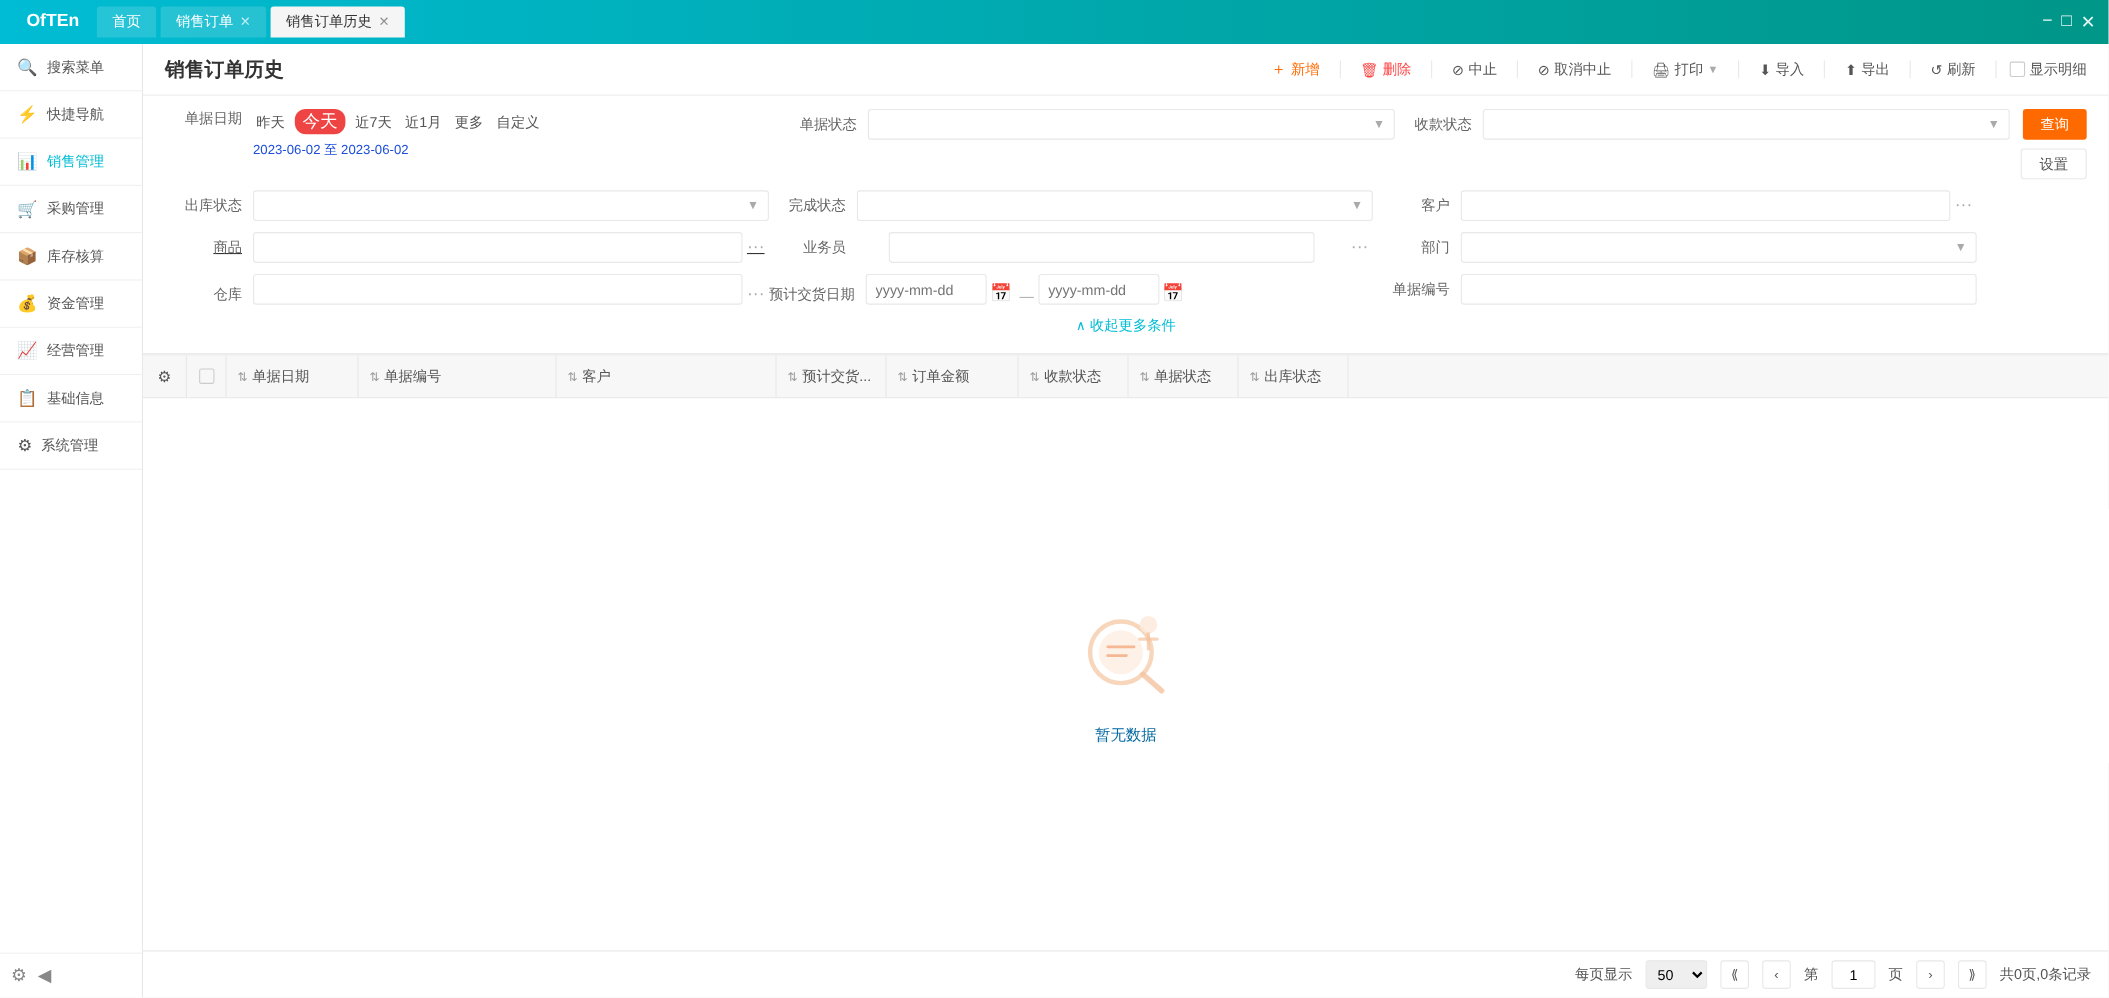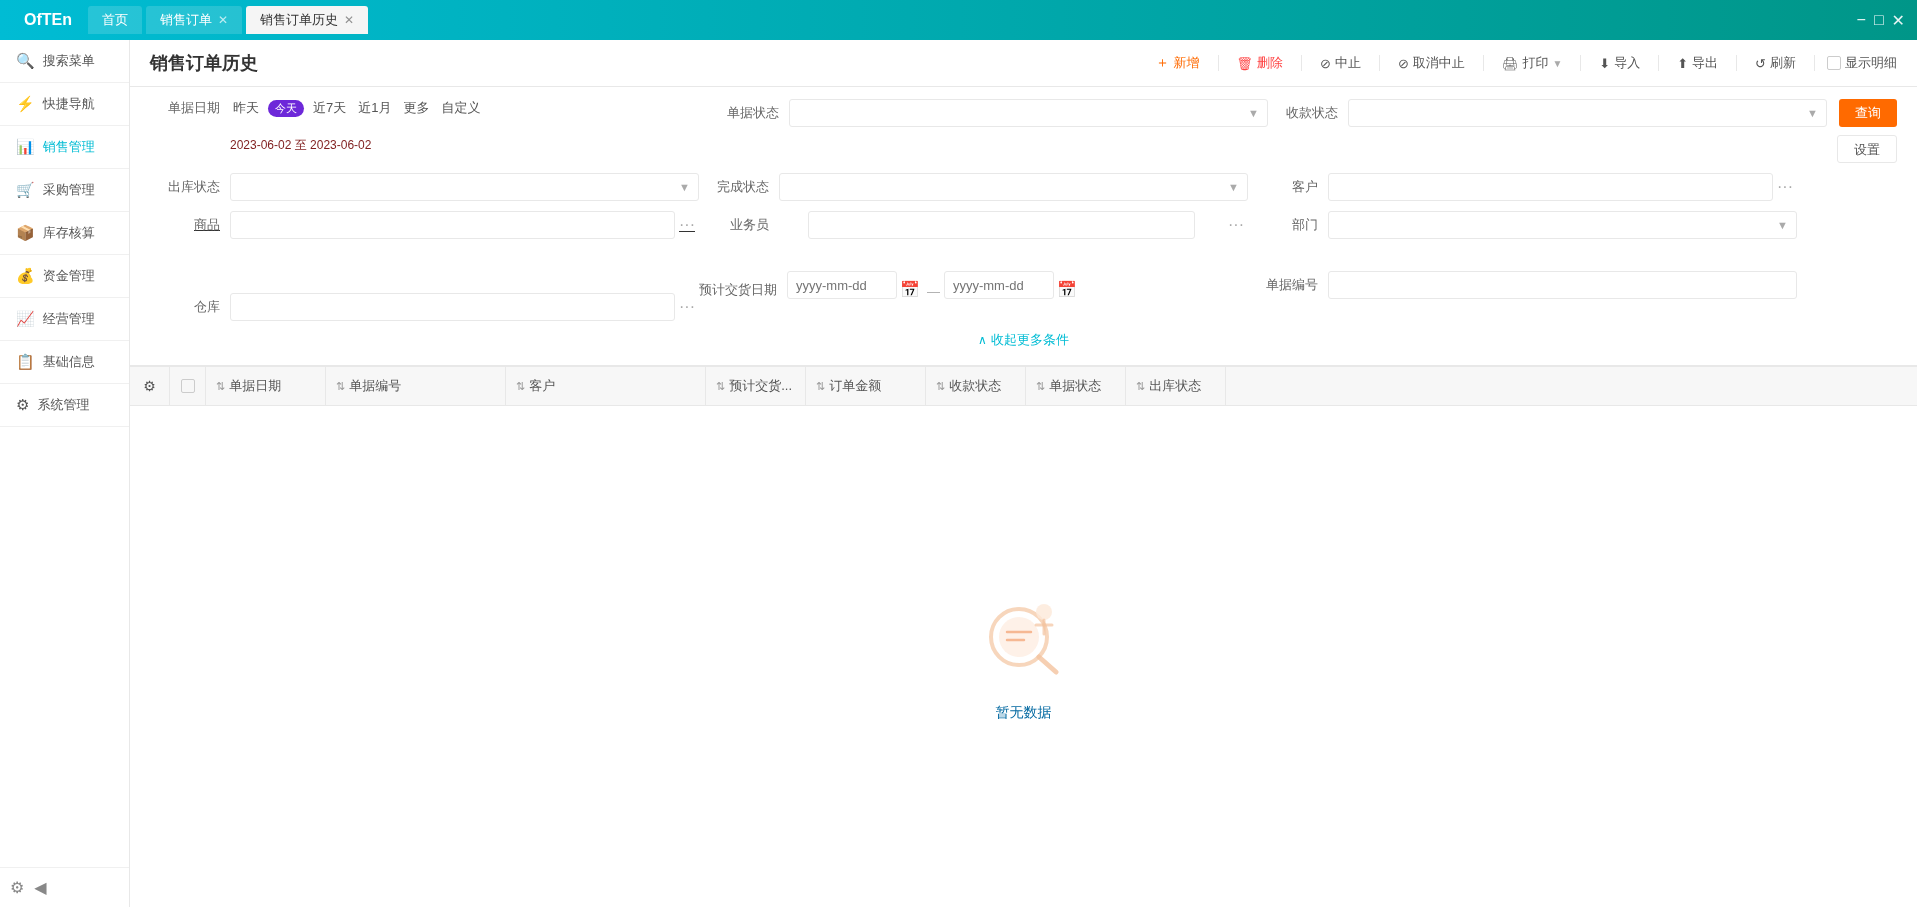--- a/index.html
+++ b/index.html
@@ -40,23 +40,23 @@
     .display-detail { display: flex; align-items: center; gap: 4px; cursor: pointer; font-size: 13px; color: #555; }
     .checkbox-mock { width: 14px; height: 14px; border: 1px solid #ccc; border-radius: 2px; display: inline-block; }
 
     
     .filter-section { background: white; padding: 12px 20px; border-bottom: 1px solid #e8e8e8; flex-shrink: 0; }
     .filter-label { color: #666; font-size: 13px; min-width: 80px; text-align: right; padding-right: 10px; flex-shrink: 0; }
     .filter-input { border: 1px solid #e8e8e8; border-radius: 3px; padding: 4px 8px; font-size: 13px; color: #333; background: white; min-width: 140px; height: 28px; outline: none; }
     .filter-select { border: 1px solid #e8e8e8; border-radius: 3px; padding: 4px 8px; font-size: 13px; color: #999; background: white; min-width: 200px; height: 28px; display: flex; align-items: center; justify-content: space-between; cursor: pointer; }
     .filter-select .arr { color: #aaa; font-size: 11px; }
     .filter-ellipsis { color: #aaa; font-size: 16px; cursor: pointer; padding: 0 4px; }
-    .date-tag { background: #6d28d9; color: white; border-radius: 10px; padding: 1px 7px; font-size: 11px; cursor: pointer; }
+    .date-tag { background: #ef4444; color: white; border-radius: 10px; padding: 1px 7px; font-size: 16px; cursor: pointer; }
     .date-option { color: #555; font-size: 13px; cursor: pointer; padding: 0 3px; }
-    .date-display { color: #7f1d1d; font-size: 12px; margin-top: 20px; }
+    .date-display { color: #1d4ed8; font-size: 12px; margin-top: 6px; }
 
     .collapse-more { text-align: center; padding: 4px; cursor: pointer; color: #00bcd4; font-size: 13px; display: flex; align-items: center; justify-content: center; gap: 4px; }
 
     
     .query-btn { background: #ff6a00; color: white; border: none; border-radius: 3px; padding: 5px 16px; cursor: pointer; font-size: 13px; height: 28px; }
     .setting-btn { background: white; color: #555; border: 1px solid #e8e8e8; border-radius: 3px; padding: 5px 16px; cursor: pointer; font-size: 13px; height: 28px; margin-top: 4px; }
 
     .filter-actions { display: flex; flex-direction: column; align-items: flex-end; justify-content: center; padding-left: 10px; gap: 4px; flex-shrink: 0; }
 
     
@@ -294,21 +294,21 @@
           <span class="filter-label">部门</span>
           <div class="filter-select" style="flex:1;">
             <span></span>
             <span class="arr">▼</span>
           </div>
         </div>
         <div style="width:100px;"></div>
       </div>
 
       <div style="display:flex; align-items:center; margin-bottom:6px;">
-        <div style="display:flex; align-items:center; flex:1;margin-top:44px;">
+        <div style="display:flex; align-items:flex-end; flex:1;">
           <span class="filter-label">仓库</span>
           <input class="filter-input" style="flex: 1 1 0%;" placeholder="">
           <span class="filter-ellipsis">···</span>
         </div>
         <div style="display:flex; align-items:flex-end; flex:1;">
           <span class="filter-label">预计交货日期</span>
           <input class="filter-input" style="min-width: 110px; width: 110px;" placeholder="yyyy-mm-dd">
           <span style="color:#ccc; cursor:pointer; font-size:16px; padding:0 3px;">📅</span>
           <span style="color:#aaa; padding:0 4px;">—</span>
           <input class="filter-input" style="min-width: 110px; width: 110px;" placeholder="yyyy-mm-dd">
@@ -381,14 +381,30 @@
           <line x1="43" y1="48" x2="60" y2="48" stroke="#f4a070" stroke-width="2.5" stroke-linecap="round" opacity="0.7"></line>
 
           <circle cx="80" cy="20" r="8" fill="#fde8d8" opacity="0.8"></circle>
           <line x1="80" y1="28" x2="80" y2="42" stroke="#f4c4a0" stroke-width="3" stroke-linecap="round" opacity="0.7"></line>
           <line x1="72" y1="33" x2="88" y2="33" stroke="#f4c4a0" stroke-width="3" stroke-linecap="round" opacity="0.7"></line>
         </svg>
         <span style="color:#0369a1;font-size:14px;">暂无数据</span>
       </div>
     </div>
 
+    <div class="table-footer">
+      <span>每页显示</span>
+      <select class="page-size-select">
+        <option>50</option>
+        <option>20</option>
+        <option>100</option>
+      </select>
+      <div class="page-nav-btn">⟪</div>
+      <div class="page-nav-btn">‹</div>
+      <span>第</span>
+      <input class="page-input" value="1" style="">
+      <span>页</span>
+      <div class="page-nav-btn">›</div>
+      <div class="page-nav-btn">⟫</div>
+      <span>共0页,0条记录</span>
+    </div>
   </div>
 </div>
 
 </body></html>

